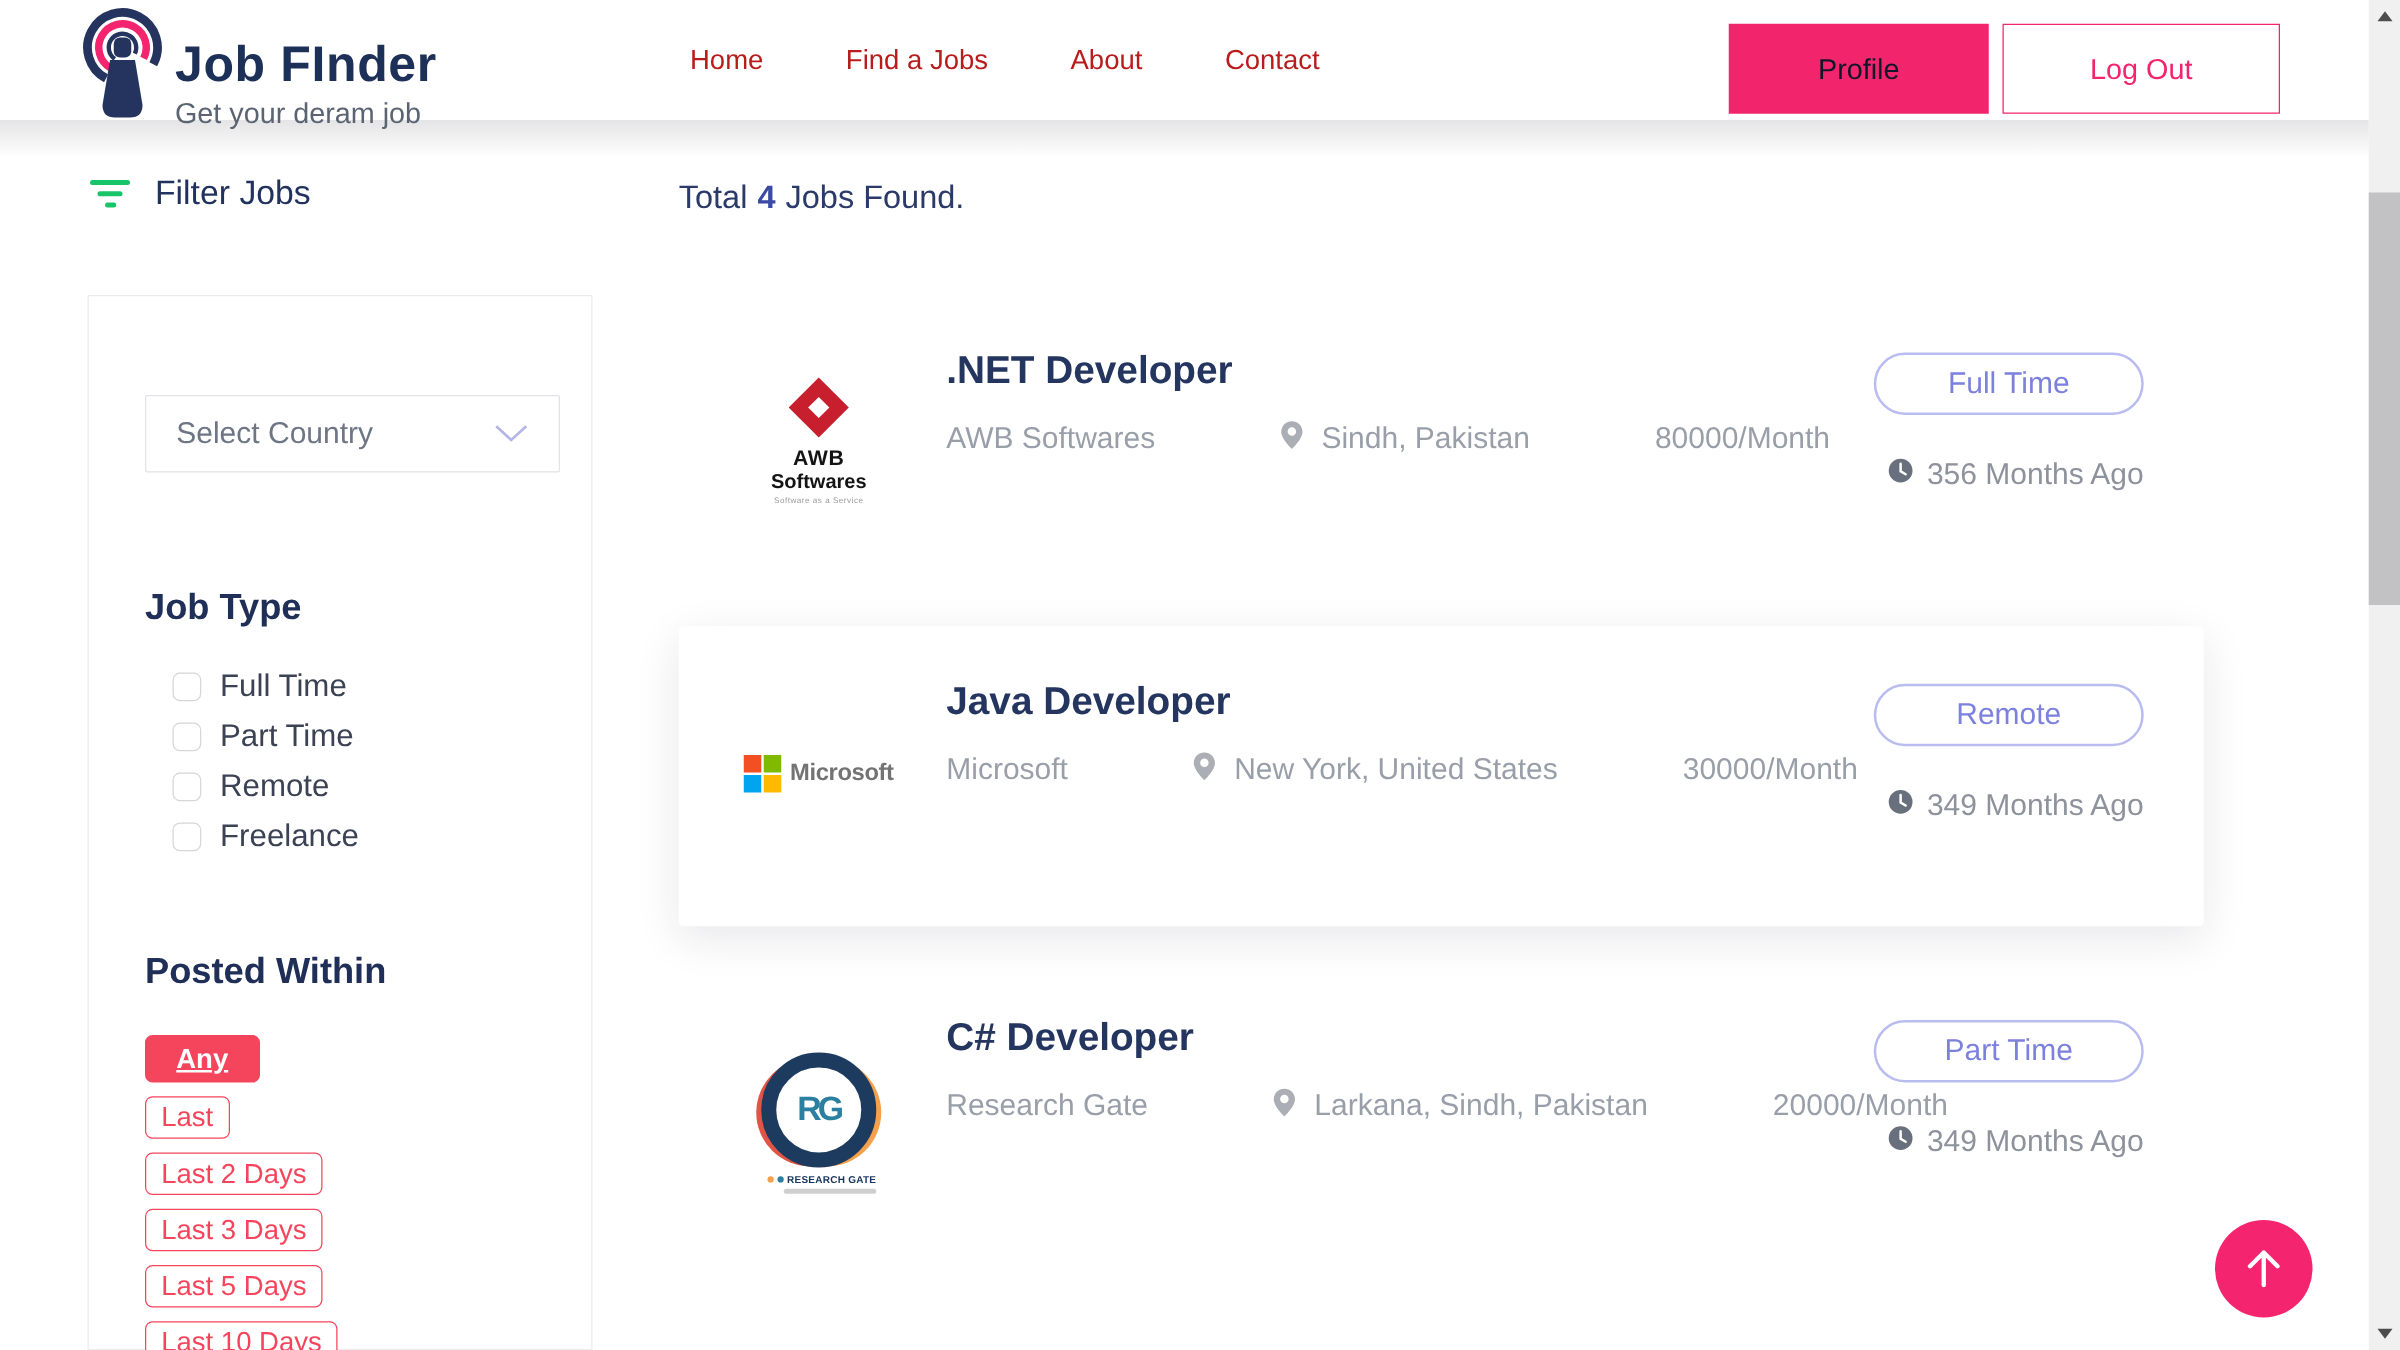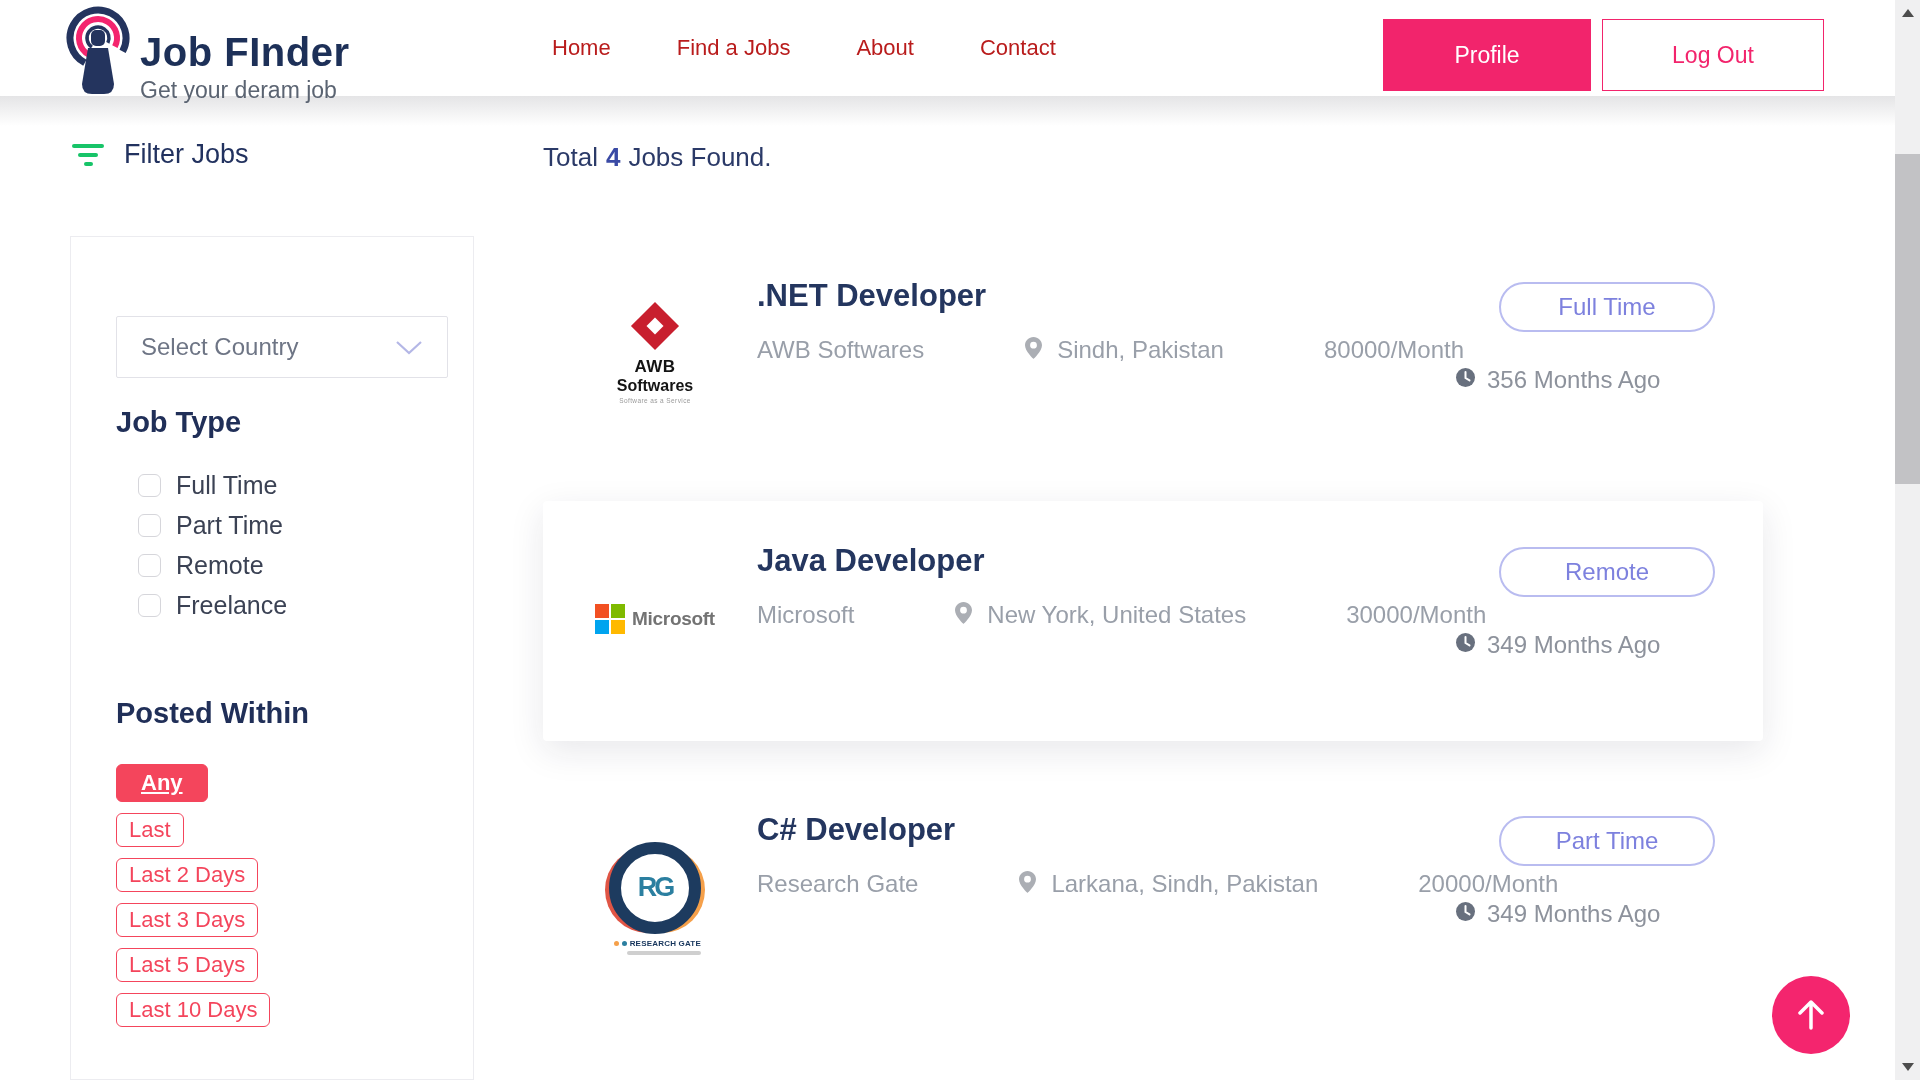--- a/index.html
+++ b/index.html
@@ -11,21 +11,21 @@
   .header { position:absolute; left:0; top:0; width:1609px; height:96px; background:#fff; z-index:20; }
   .header-shadow { position:absolute; left:0; top:96px; width:1895px; height:30px;
     background:linear-gradient(180deg, rgba(90,90,100,0.16), rgba(255,255,255,0)); z-index:19; }
   .brand { position:absolute; left:66px; top:4px; display:flex; align-items:flex-start; gap:10px; }
   .brand-text { padding-top:26px; }
   .brand-name { font-size:40px; font-weight:bold; color:var(--navy,#1d3058); letter-spacing:0.5px; }
   .brand-tagline { font-size:23px; color:#5b6472; margin-top:2px; }
   .nav { position:absolute; left:552px; top:0; height:96px; display:flex; align-items:center; gap:66px; }
   .nav a { font-size:22px; color:#b91c1c; text-decoration:none; font-weight:500; }
   .profile-btn { position:absolute; left:1383px; top:19px; width:208px; height:72px;
-    background:var(--pink,#f2246c); color:#ffffff; font-size:23px; display:flex; align-items:center;
+    background:var(--pink,#f2246c); color:#0f172a; font-size:23px; display:flex; align-items:center;
     justify-content:center; border:none; cursor:pointer; }
   .logout-btn { position:absolute; left:1602px; top:19px; width:222px; height:72px;
     background:#fff; color:var(--pink,#f2246c); font-size:23px; display:flex; align-items:center;
     justify-content:center; border:1.5px solid var(--pink,#f2246c); cursor:pointer; }
 
   
   .filter-icon { position:absolute; left:72px; top:144px; width:32px; height:24px;
     display:flex; flex-direction:column; align-items:center; gap:5px; }
   .filter-icon i { display:block; height:4px; border-radius:2px; background:var(--green,#17c468); }
   .filter-icon i:nth-child(1){ width:32px; } .filter-icon i:nth-child(2){ width:20px; }
@@ -35,21 +35,21 @@
     display:flex; gap:8px; align-items:baseline; }
   .results-line b { font-weight:bold; color:#3a4aa5; }
 
   
   .sidebar { position:absolute; left:70px; top:236px; width:404px; height:844px;
     background:#fff; border:1px solid #ececf0; padding:42px 25px 0 45px; }
   .side-h { font-size:29px; font-weight:600; color:#202f58; }
   .select { margin-top:37px; height:62px; border:1px solid #e2e2e8; border-radius:2px;
     display:flex; align-items:center; justify-content:space-between; padding:0 24px; cursor:pointer; }
   .select span { font-size:24px; color:#6e7585; }
-  .h-jobtype { margin-top:28px; }
+  .h-jobtype { margin-top:92px; }
   .checkbox-list { margin-top:26px; }
   .cb-row { display:flex; align-items:center; height:40px; margin-left:22px; cursor:pointer; }
   .cb-box { width:23px; height:23px; border:1.5px solid #d6d6db; border-radius:6px; background:#fff; }
   .cb-label { font-size:25px; color:#3b4254; margin-left:15px; }
   .h-posted { margin-top:72px; }
   .pw-buttons { margin-top:34px; display:flex; flex-direction:column; align-items:flex-start; gap:11px; }
   .pw-btn { font-size:22px; color:var(--red,#f4455c); background:#fff;
     border:1.5px solid var(--red,#f4455c); border-radius:6px; padding:3px 12px; cursor:pointer;
     font-family:"Liberation Sans", sans-serif; }
   .pw-btn.active { background:var(--red,#f4455c); color:#fff; font-weight:bold; padding:5px 24px;text-decoration:underline; }
@@ -61,21 +61,21 @@
   .job-logo { position:absolute; left:62px; top:56px; width:100px; height:124px;
     display:flex; align-items:center; justify-content:center; }
   .job-main { position:absolute; left:214px; top:42px; }
   .job-title { font-size:31px; font-weight:600; color:#24365f; }
   .job-meta { display:flex; align-items:center; margin-top:22px; gap:100px; }
   .job-meta .gtxt { font-size:24px; color:#999fa9; }
   .loc { display:flex; align-items:center; gap:14px; }
   .job-side { position:absolute; right:48px; top:46px; width:260px; }
   .badge { width:216px; height:50px; margin-left:auto; border:2px solid #b9bcf0; border-radius:26px;
     display:flex; align-items:center; justify-content:center; font-size:24px; color:#7d81de; }
-  .posted { margin-top:34px; display:flex; align-items:center; justify-content:flex-start; gap:11px; }
+  .posted { margin-top:34px; display:flex; align-items:center; justify-content:flex-end; gap:11px; }
   .posted span { font-size:24px; color:#8d929c; }
 
   
   .awb-logo { display:flex; flex-direction:column; align-items:center; }
   .awb-diamond { width:34px; height:34px; background:#c81f2e; transform:rotate(45deg);
     display:flex; align-items:center; justify-content:center; margin-bottom:14px; margin-top:4px; }
   .awb-diamond i { display:block; width:12px; height:12px; background:#fff; }
   .awb-l1 { font-size:17px; font-weight:800; color:#141414; letter-spacing:0.5px; }
   .awb-l2 { font-size:16px; font-weight:800; color:#141414; }
   .awb-l3 { font-size:6.5px; color:#9a9a9a; margin-top:2px; letter-spacing:0.4px; }

